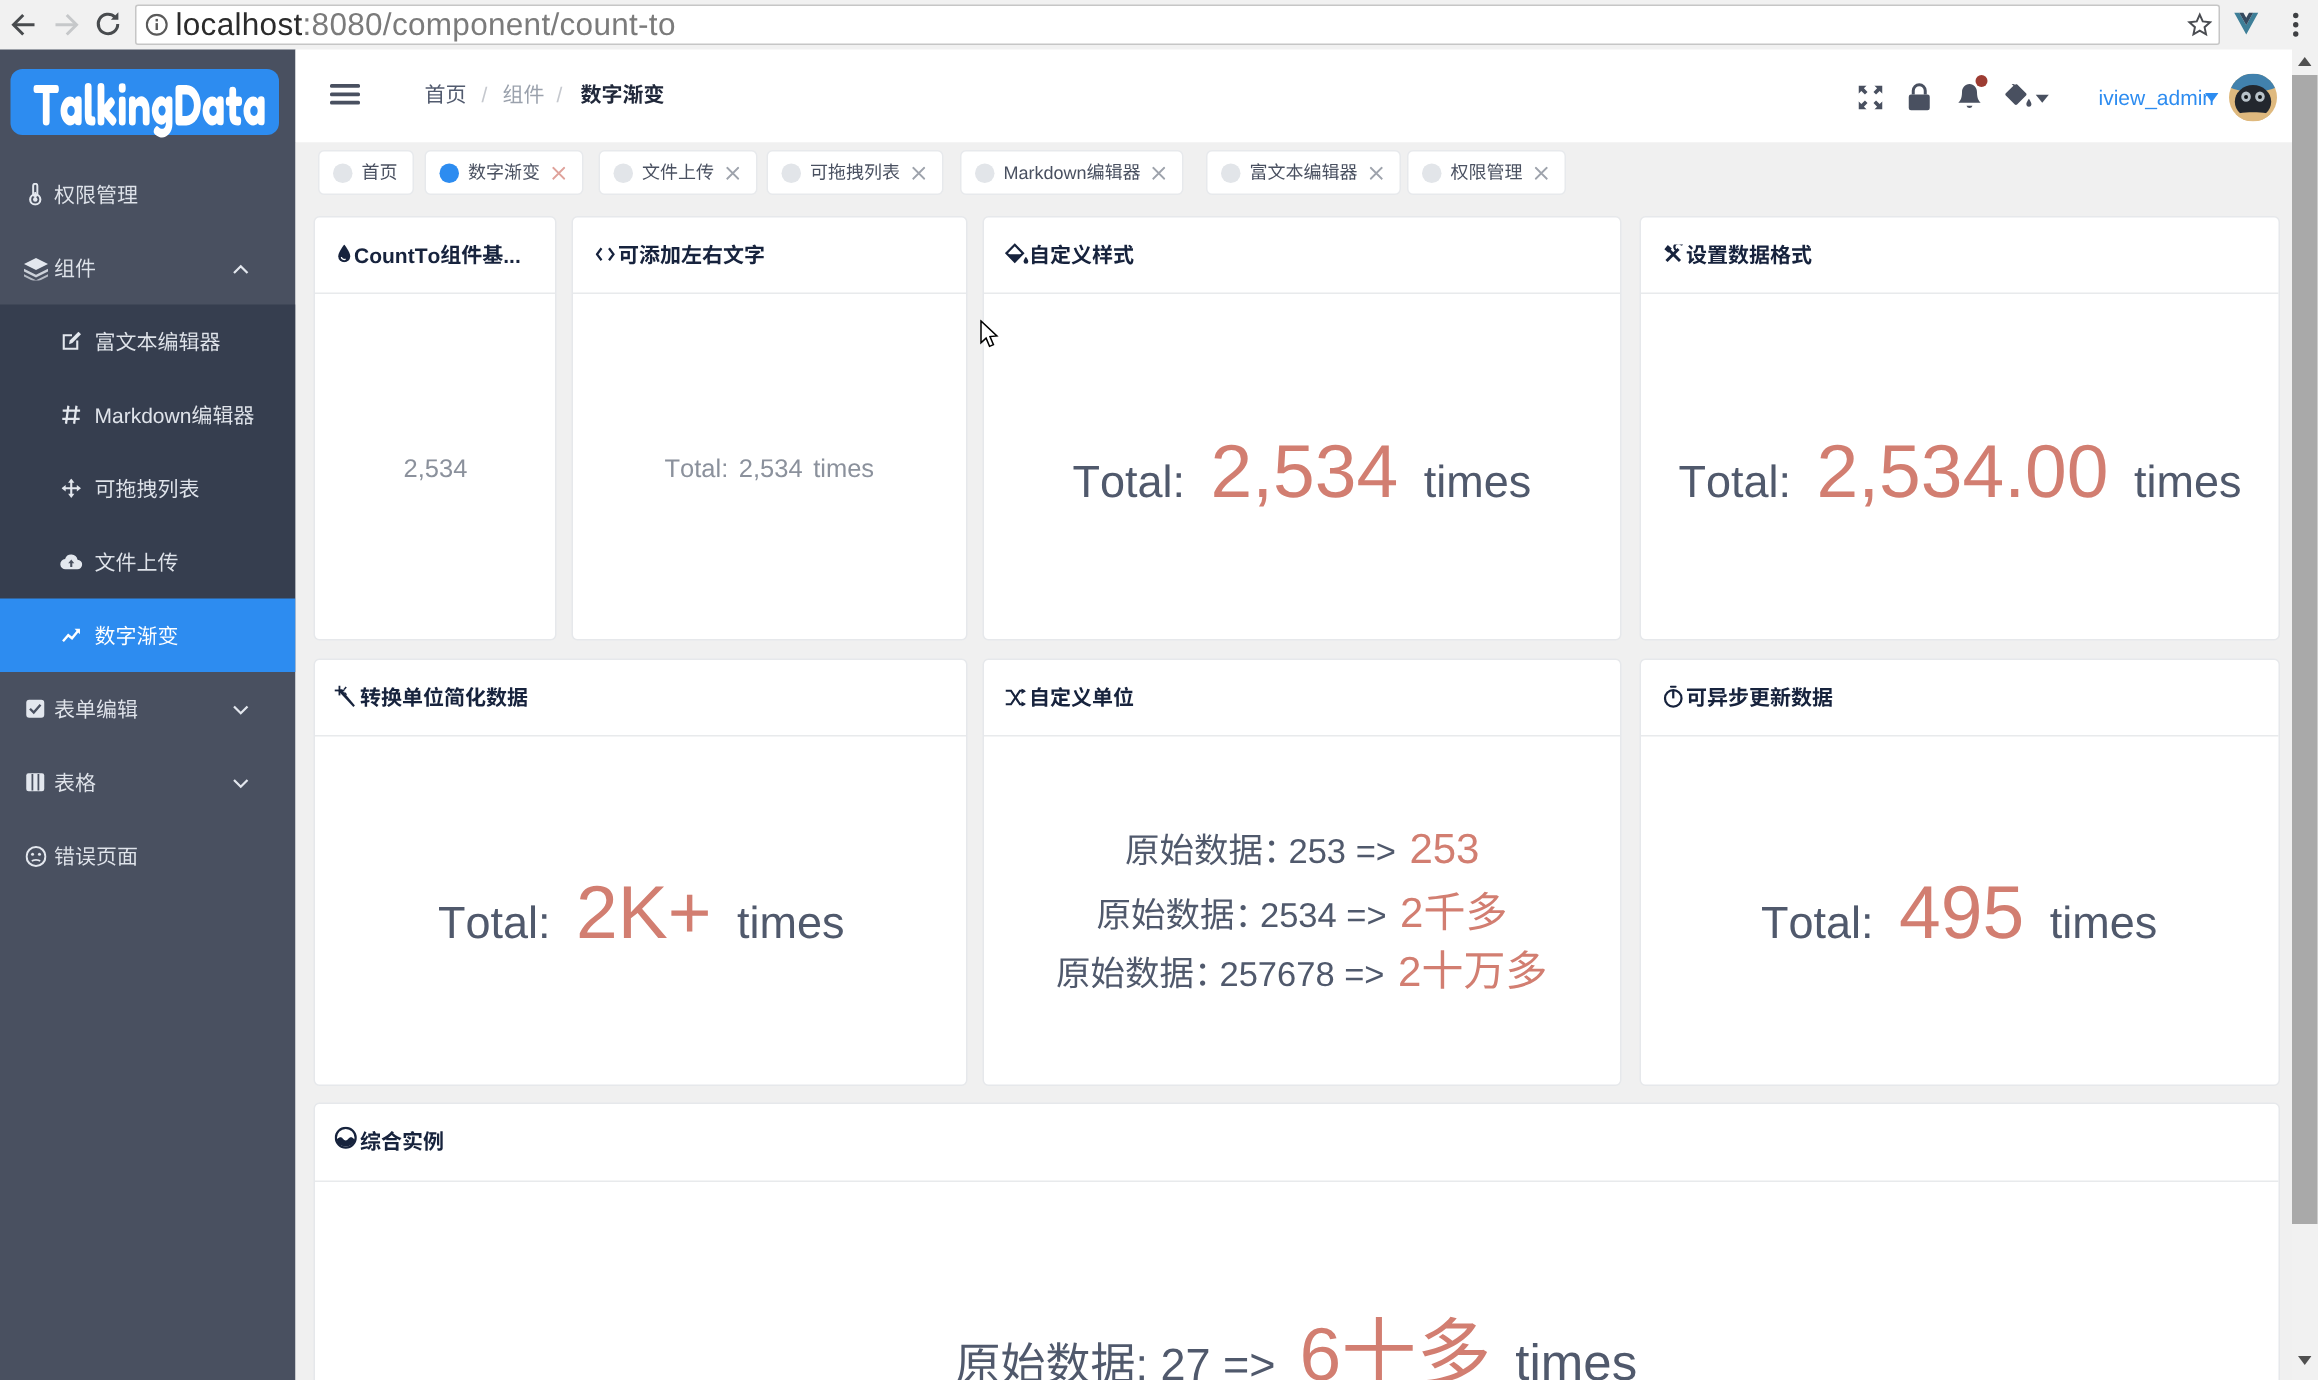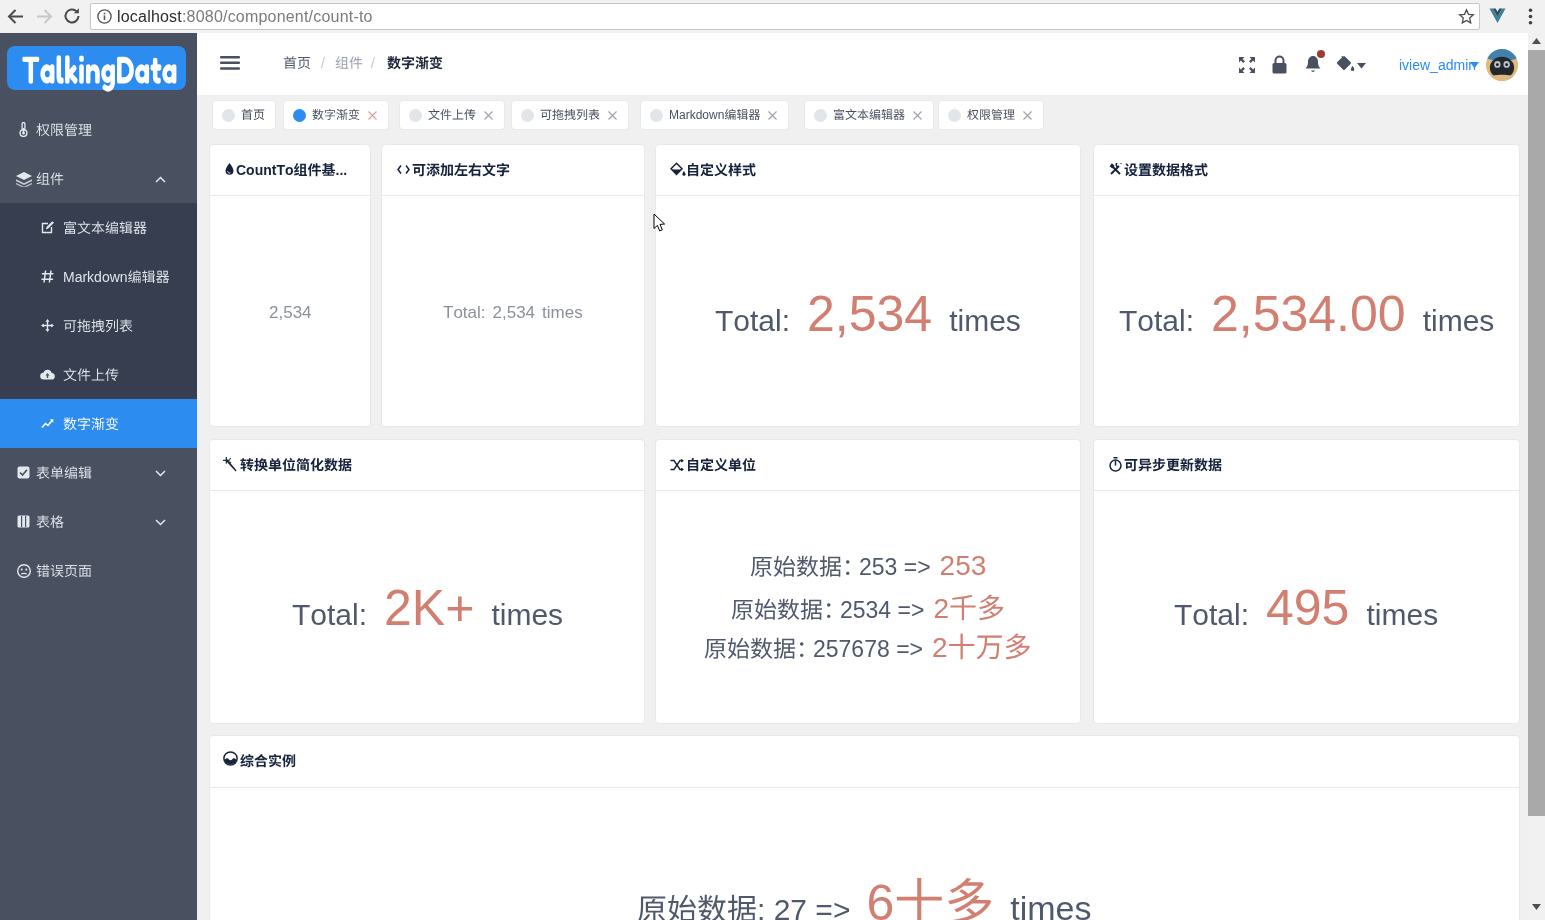--- a/index.html
+++ b/index.html
@@ -101,21 +101,21 @@
 <svg class="abs" style="left:63px;top:7px" width="18" height="18" viewBox="0 0 18 18">
     <path d="M15.5 9a6.5 6.5 0 1 1-1.9-4.6" stroke="#484b4e" stroke-width="2" fill="none"></path>
     <path d="M15.9 1.2v5h-5z" fill="#484b4e"></path>
   </svg>
 <div class="abs" style="left:90px;top:3px;width:1390px;height:27px;background:#fff;border:1px solid #c6c6c6;border-radius:2px"></div>
 <svg class="abs" style="left:97px;top:9px" width="15" height="15" viewBox="0 0 15 15">
     <circle cx="7.5" cy="7.5" r="6.6" fill="none" stroke="#5a5a5a" stroke-width="1.4"></circle>
     <rect x="6.7" y="6.4" width="1.6" height="4.6" fill="#5a5a5a"></rect>
     <rect x="6.7" y="3.6" width="1.6" height="1.7" fill="#5a5a5a"></rect>
   </svg>
-<div class="abs" style="left:117px;top:0;height:39px;line-height:33px;font-size:16px;color:#2b2b2b;letter-spacing:.2px">localhost<span style="color:#7b7b7b">:8080/component/count-to</span></div>
+<div class="abs" style="left:117px;top:0;height:39px;line-height:33px;font-size:21px;color:#2b2b2b;letter-spacing:.2px">localhost<span style="color:#7b7b7b">:8080/component/count-to</span></div>
 <svg class="abs" style="left:1458px;top:8px" width="17" height="17" viewBox="0 0 17 17">
     <path d="M8.5 1.8 10.5 6.3 15.4 6.8 11.7 10.1 12.7 14.9 8.5 12.4 4.3 14.9 5.3 10.1 1.6 6.8 6.5 6.3Z" fill="none" stroke="#4a4d52" stroke-width="1.3"></path>
   </svg>
 <svg class="abs" style="left:1489px;top:8px" width="17" height="16" viewBox="0 0 17 16">
     <path d="M0.5 0.5 8.5 15 16.5 0.5 13.1 0.5 8.5 8.8 3.8 0.5Z" fill="#3e7f98"></path>
     <path d="M3.8 0.5 8.5 8.8 13.1 0.5 10.3 0.5 8.5 3.8 6.6 0.5Z" fill="#35495e"></path>
   </svg>
 <svg class="abs" style="left:1526px;top:7px" width="9" height="19" viewBox="0 0 9 19">
     <g fill="#3e4043">
       <circle cx="4.5" cy="3.3" r="1.8"></circle>

